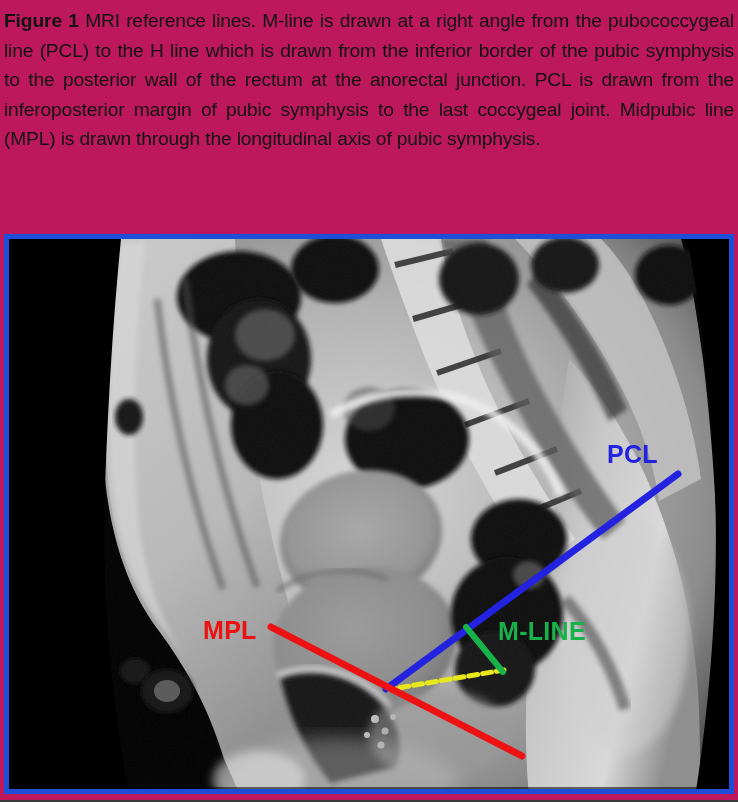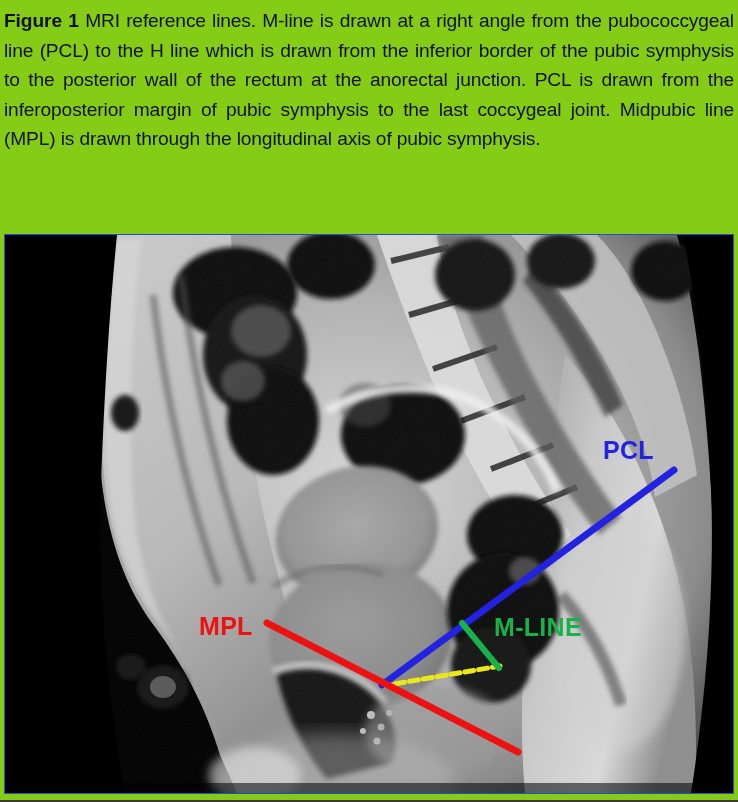--- a/index.html
+++ b/index.html
@@ -10,21 +10,21 @@
   body {
     width: 738px;
     height: 802px;
     font-family: "Liberation Sans", sans-serif;
     overflow: hidden;
   }
   #page {
     position: relative;
     width: 738px;
     height: 802px;
-    background: #84cc16;
+    background: #be185d;
     box-sizing: border-box;
     border-bottom: 2px solid #3a3a3a;
   }
 
   
   #caption {
     position: absolute;
     left: 0px;
     top: 0px;
     width: 738px;
@@ -54,21 +54,21 @@
     height: 569px;
   }
   #mri-frame {
     position: absolute;
     left: 4px;
     top: 3px;
     width: 730px;
     height: 560px;
     background: #000000;
     overflow: hidden;
-    border: 1px solid #1d4ed8;
+    border: 5px solid #1d4ed8;
     box-sizing: border-box;
   }
   #mri-svg { display: block; }
 
   
   .mri-label {
     font-family: "Liberation Sans", sans-serif;
     font-weight: bold;
     font-size: 25px;
     letter-spacing: 0.3px;

